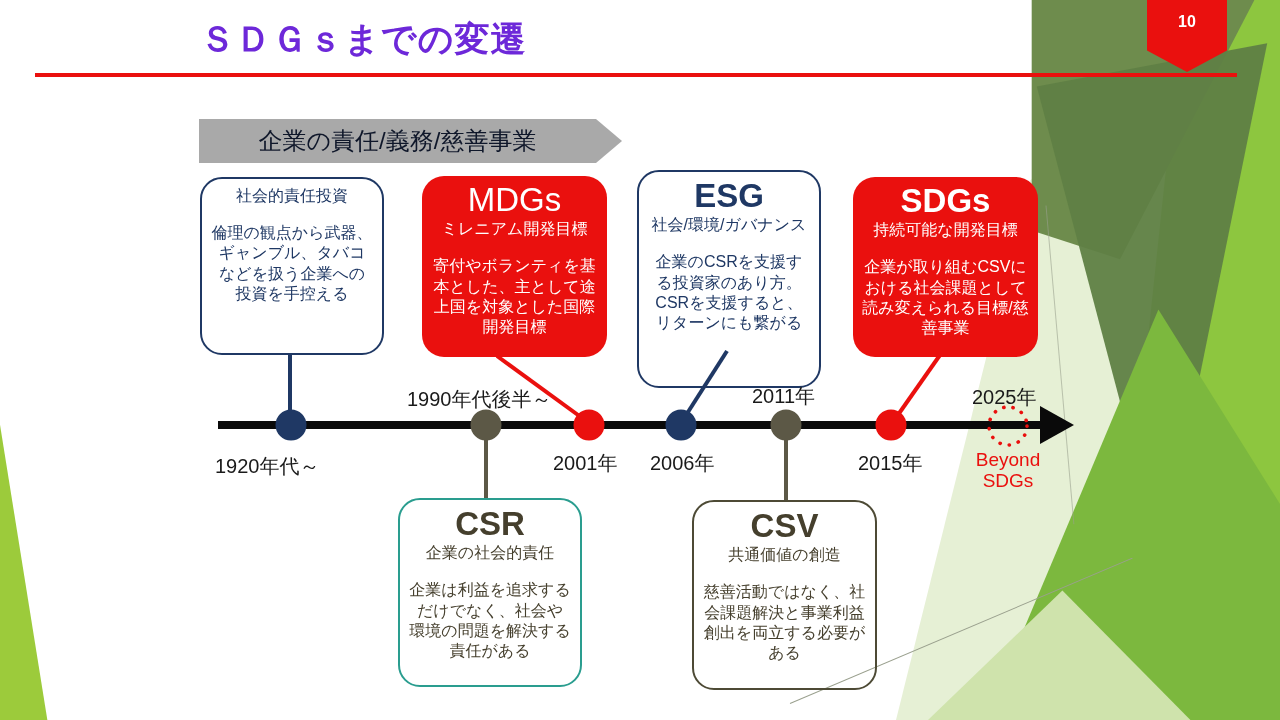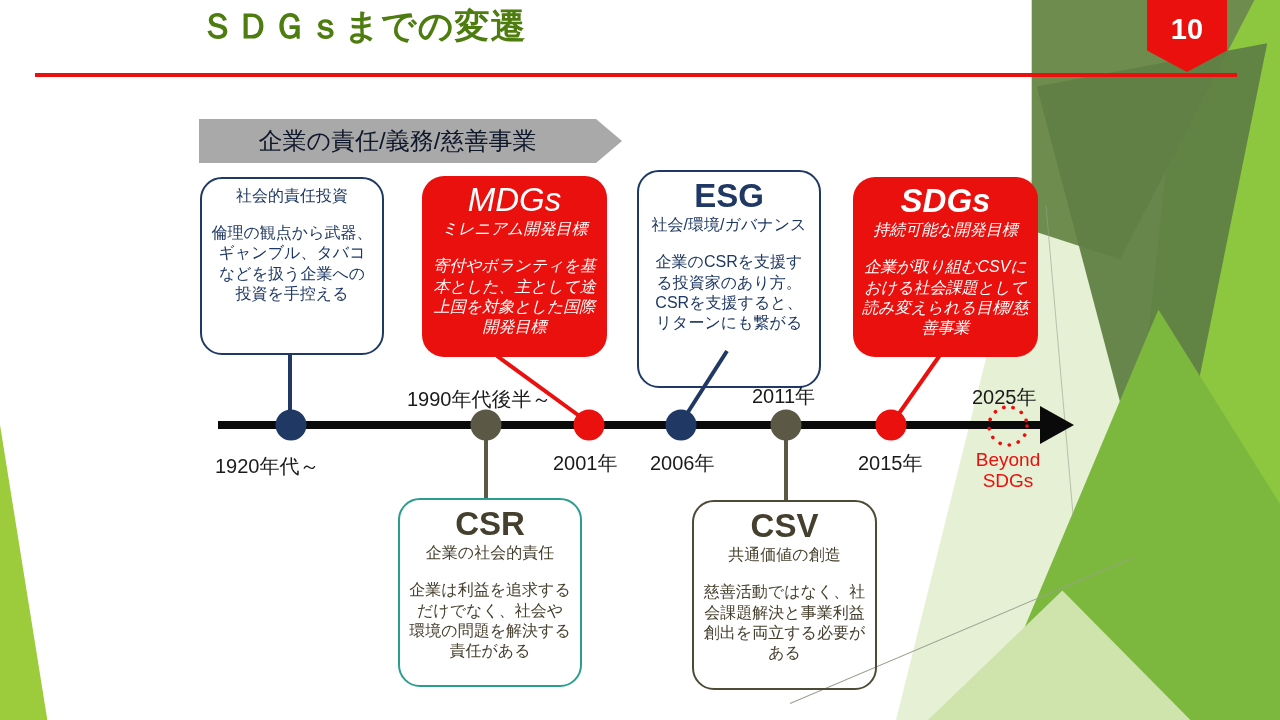--- a/index.html
+++ b/index.html
@@ -17,26 +17,26 @@
   .f-midbot {background:var(--g-mid);   clip-path:polygon(77% 100%, 90.5% 43%, 100% 70%, 100% 100%);}
   .f-palebot{background:var(--g-pale2); clip-path:polygon(72.5% 100%, 83% 82%, 93% 100%);}
   .f-wedge  {background:var(--g-wedge); clip-path:polygon(0% 59%, 3.7% 100%, 0% 100%);}
   .facet-line{position:absolute;z-index:0;height:1px;background:#9aa08e;transform-origin:left center;}
   .fl-a{left:790px;top:703px;width:372px;transform:rotate(-23deg);}
   .fl-b{left:1046px;top:205px;width:320px;transform:rotate(85deg);opacity:.6;}
   
   .page-badge{
     left:1147px;top:0;width:80px;height:72px;background:var(--red);z-index:4;
     clip-path:polygon(0 0,100% 0,100% 70%,50% 100%,0 70%);
-    color:#fff;font-weight:bold;font-size:29px;text-align:center;
+    color:#fff;font-weight:bold;font-size:16px;text-align:center;
     display:flex;justify-content:center;align-items:flex-start;padding-top:0;
   }
   .page-badge span{margin-top:13px;}
   .title{
-    left:200px;top:3px;margin:0;font-size:35px;font-weight:600;color:#4d7c0f;
+    left:200px;top:16px;margin:0;font-size:35px;font-weight:600;color:#6d28d9;
     letter-spacing:1px;z-index:3;
   }
   .rule{left:35px;top:73px;width:1202px;height:4px;background:var(--red);z-index:3;}
   
   .banner{
     top:119px;height:44px;z-index:3;display:flex;align-items:center;justify-content:center;
     font-size:24px;
   }
   .banner-gray{
     left:199px;width:423px;background:var(--gray-banner);color:#0f172a;
@@ -58,21 +58,21 @@
   .dot-navy{fill:var(--navy);}
   .dot-olive{fill:var(--olive);}
   .dot-red{fill:var(--red);}
   .dot-dotted{fill:none;stroke:var(--red);stroke-width:3.6;stroke-linecap:round;
     stroke-dasharray:0.2 9.2;}
   
   .cbox{
     z-index:2;border-radius:22px;box-sizing:border-box;text-align:center;
     padding:6px 9px 4px 9px;background:transparent;
   }
-  .cbox.fill-red{background:var(--red);color:#fff;font-style:italic;}
+  .cbox.fill-red{background:var(--red);color:#fff;}
   .cbox.outline-navy{border:2.5px solid var(--navy);color:var(--navy);}
   .cbox.outline-teal{border:2.5px solid var(--teal);color:var(--dark-olive-text);}
   .cbox.outline-olive{border:2.5px solid var(--csv-border);color:var(--dark-olive-text);}
   .cbox-title{font-size:33px;font-weight:bold;line-height:1.1;}
   .cbox-title.light{font-weight:400;}
   .cbox-sub{font-size:16px;line-height:1.25;margin-top:1px;}
   .cbox-body{font-size:16px;line-height:1.27;margin-top:17px;}
   #box-sri {left:200px;top:177px;width:184px;height:178px;}
   #box-mdgs{left:422px;top:176px;width:185px;height:181px;}
   #box-esg {left:637px;top:170px;width:184px;height:218px;}

